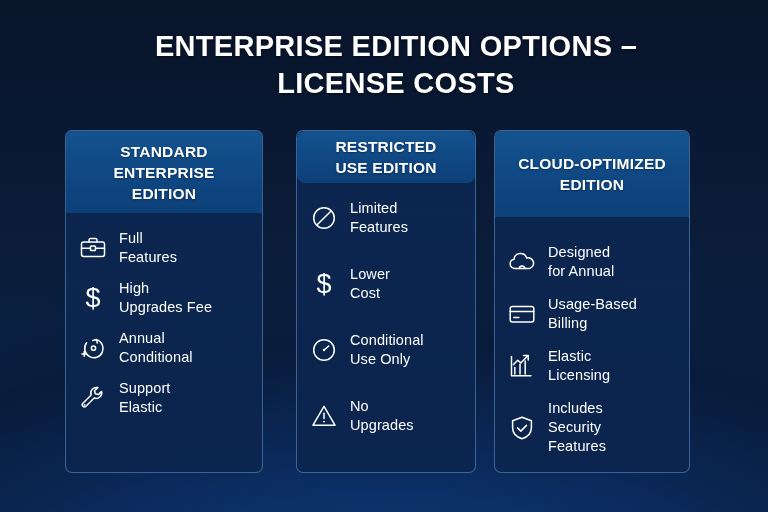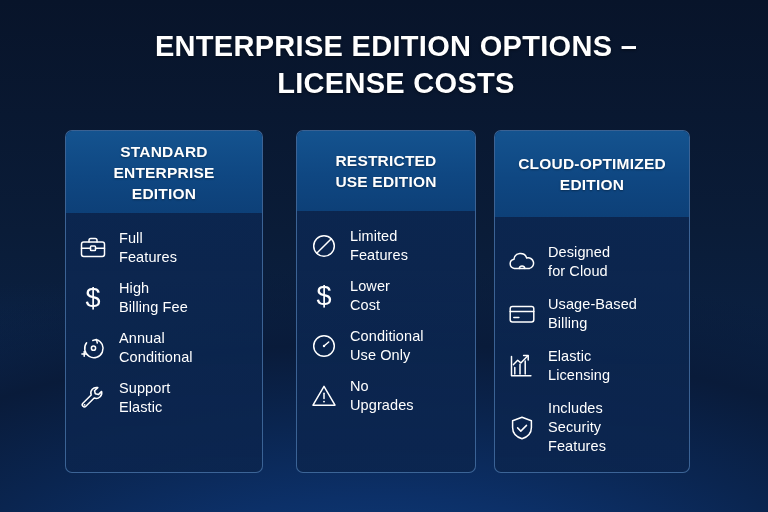--- a/index.html
+++ b/index.html
@@ -73,34 +73,34 @@
     letter-spacing: 0.2px;
     display: flex;
     align-items: center;
     justify-content: center;
     padding: 8px 8px;
     text-shadow: 0 1px 2px rgba(0,0,0,0.35);
     flex: 0 0 auto;
   }
 
   #card-1 .card-header { height: 82px; }
-  #card-2 .card-header { height: 80px; }
+  #card-2 .card-header { height: 52px; border-radius: 8px; }
   #card-3 .card-header { height: 86px; }
 
   .card-body {
     flex: 1 1 auto;
     display: flex;
     flex-direction: column;
     justify-content: flex-start;
     padding: 16px 10px 10px 12px;
     gap: 6px;
   }
 
   #card-1 .card-body { gap: 12px; }
-  #card-2 .card-body { padding-top: 16px; gap: 12px; }
+  #card-2 .card-body { padding-top: 16px; gap: 28px; }
   #card-3 .card-body { padding-top: 26px; gap: 14px; }
 
   .feature {
     display: flex;
     align-items: center;
     gap: 11px;
   }
 
   .feature-icon {
     flex: 0 0 auto;
@@ -165,21 +165,21 @@
           <span>Features</span>
         </span>
       </div>
 
       <div class="feature">
         <span class="feature-icon">
           <span class="dollar-glyph">$</span>
         </span>
         <span class="feature-label">
           <span>High</span><br>
-          <span>Billing Fee</span>
+          <span>Upgrades Fee</span>
         </span>
       </div>
 
       <div class="feature">
         <span class="feature-icon">
           <svg width="30" height="30" viewBox="0 0 30 30" fill="none" stroke="#ffffff" stroke-width="1.5" stroke-linecap="round" stroke-linejoin="round">
             <path d="M18.5 6.6a9.2 9.2 0 1 1-9.9 3.2"></path>
             <path d="M18.4 6.4l-3.6 1.1M18.4 6.4l.9 3.6"></path>
             <circle cx="15.5" cy="15.2" r="2.1"></circle>
             <path d="M6.2 18.6v4.6M3.9 20.9h4.6"></path>
@@ -281,21 +281,21 @@
 
       <div class="feature">
         <span class="feature-icon">
           <svg width="30" height="30" viewBox="0 0 30 30" fill="none" stroke="#ffffff" stroke-width="1.5" stroke-linecap="round" stroke-linejoin="round">
             <path d="M7.4 21.4a4.6 4.6 0 0 1-.5-9.1 6.6 6.6 0 0 1 12.8-1.3 4.9 4.9 0 0 1 2.9 10.4z"></path>
             <path d="M12.2 21.4a2.9 2.9 0 0 1 5.7 0"></path>
           </svg>
         </span>
         <span class="feature-label">
           <span>Designed</span><br>
-          <span>for Cloud</span>
+          <span>for Annual</span>
         </span>
       </div>
 
       <div class="feature">
         <span class="feature-icon">
           <svg width="30" height="30" viewBox="0 0 30 30" fill="none" stroke="#ffffff" stroke-width="1.5" stroke-linecap="round" stroke-linejoin="round">
             <rect x="3.2" y="7.6" width="23.6" height="15.3" rx="2.2"></rect>
             <path d="M3.2 12.6h23.6"></path>
             <path d="M6.8 18.6h5.1"></path>
           </svg>

